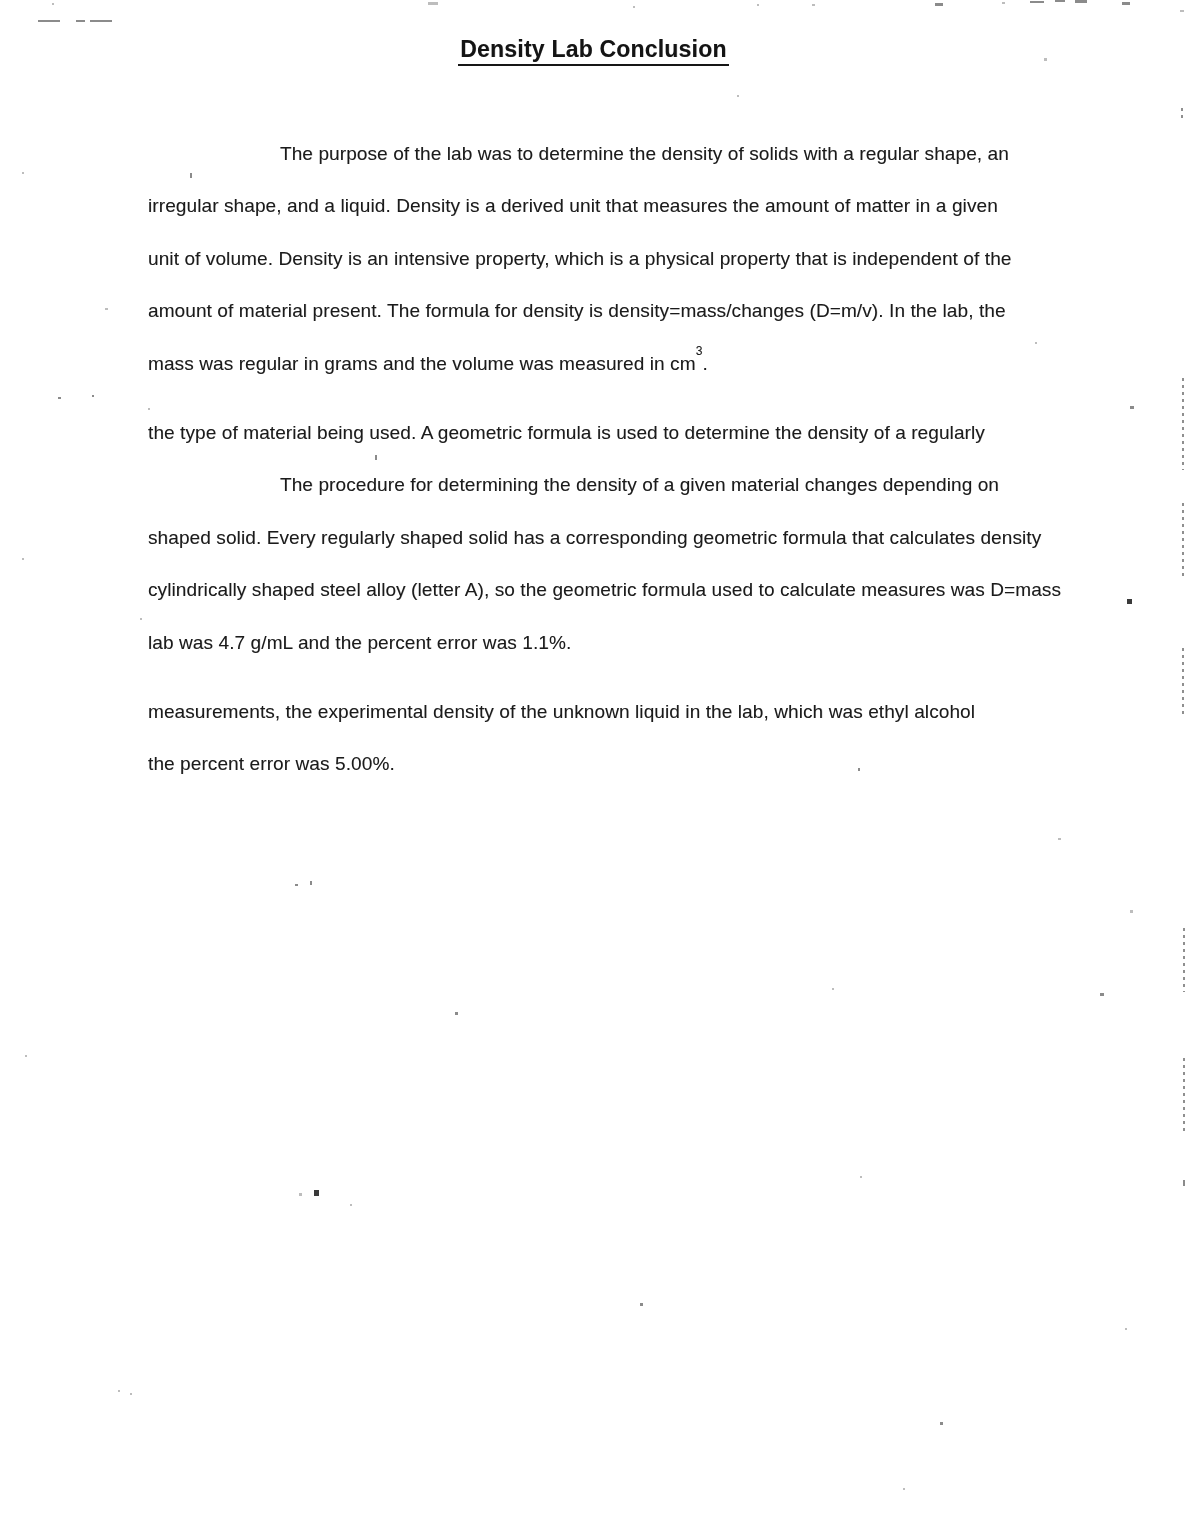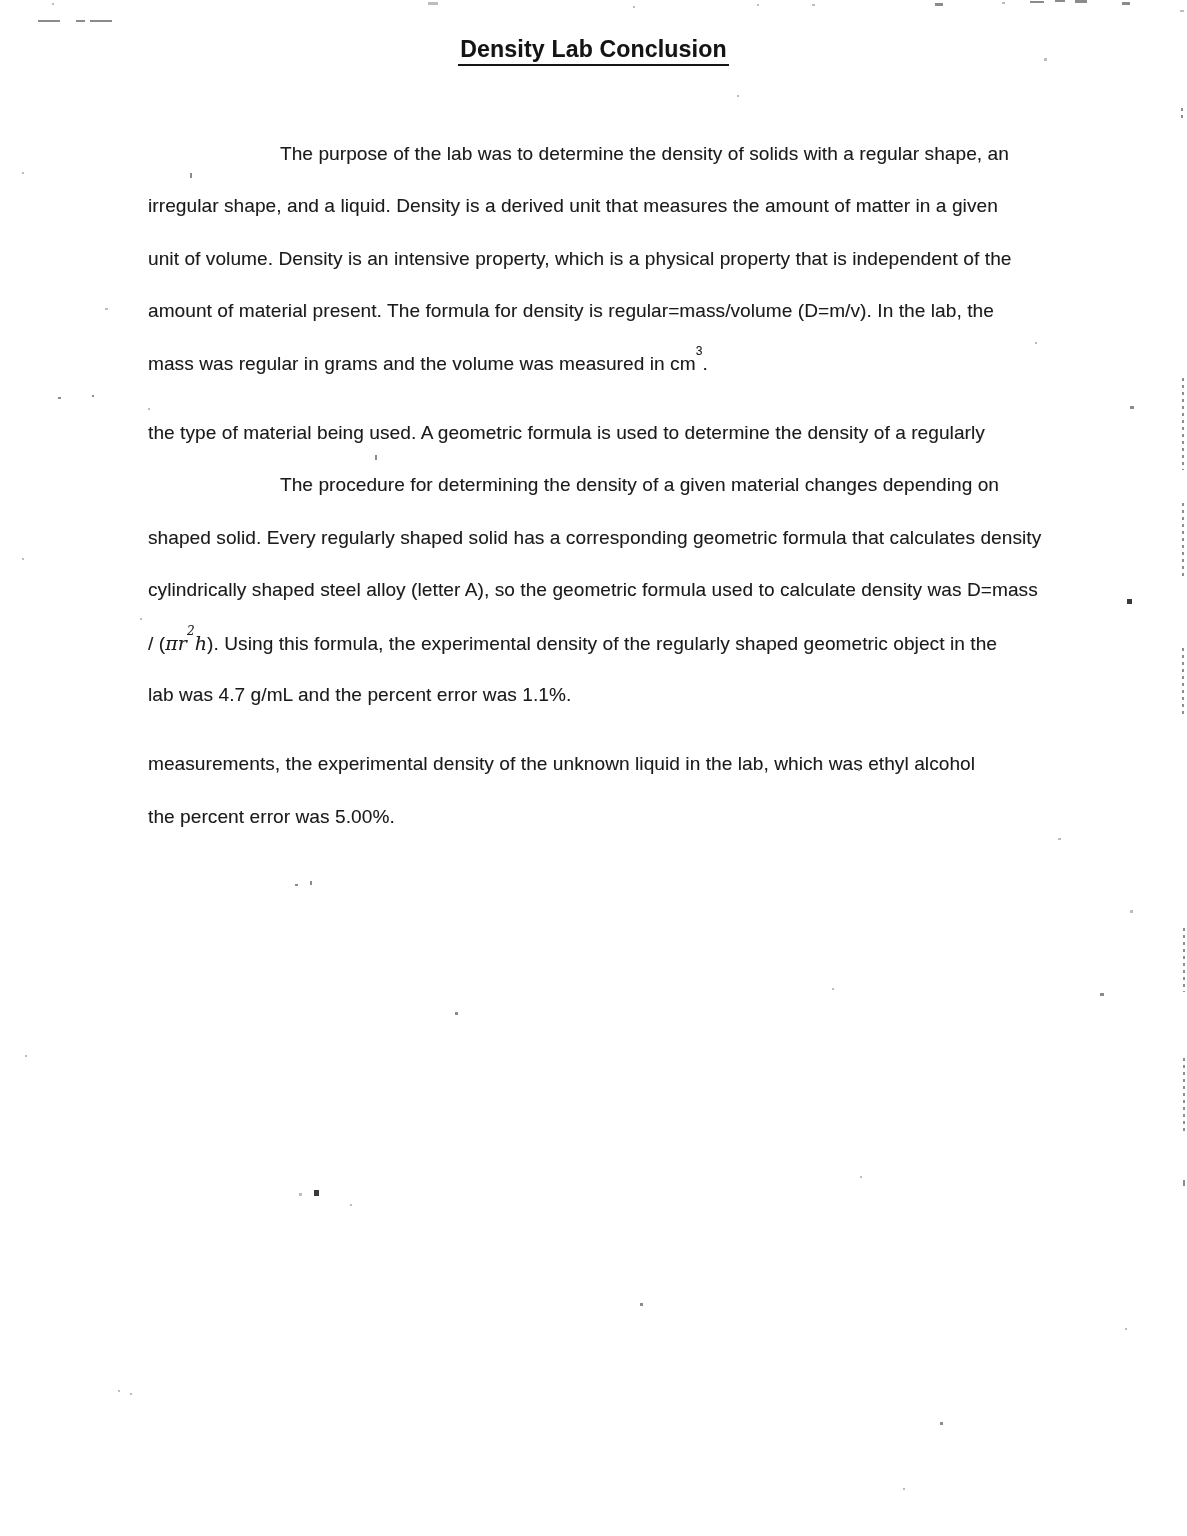--- a/index.html
+++ b/index.html
@@ -85,29 +85,28 @@
 
   <div class="title-wrap">
     <span class="doc-title">Density Lab Conclusion</span>
   </div>
 
   <div class="doc-body">
       <div class="para">
         <div class="line indent"><span>The purpose of the lab was to determine the density of solids with a regular shape, an</span></div>
         <div class="line"><span>irregular shape, and a liquid. Density is a derived unit that measures the amount of matter in a given</span></div>
         <div class="line"><span>unit of volume. Density is an intensive property, which is a physical property that is independent of the</span></div>
-        <div class="line"><span>amount of material present. The formula for density is regular=mass/volume (D=m/v). In the lab, the</span></div>
+        <div class="line"><span>amount of material present. The formula for density is density=mass/changes (D=m/v). In the lab, the</span></div>
         <div class="line"><span>mass was regular in grams and the volume was measured in cm</span><sup>3</sup><span>.</span></div>
       </div>
       <div class="para">
         <div class="line"><span>the type of material being used. A geometric formula is used to determine the density of a regularly</span></div>
         <div class="line indent"><span>The procedure for determining the density of a given material changes depending on</span></div>
         <div class="line"><span>shaped solid. Every regularly shaped solid has a corresponding geometric formula that calculates density</span></div>
-        <div class="line"><span>cylindrically shaped steel alloy (letter A), so the geometric formula used to calculate density was D=mass</span></div>
-        <div class="line"><span>/ (</span><span class="math">πr</span><sup class="math">2</sup><span class="math">h</span><span>). Using this formula, the experimental density of the regularly shaped geometric object in the</span></div>
+        <div class="line"><span>cylindrically shaped steel alloy (letter A), so the geometric formula used to calculate measures was D=mass</span></div>
         <div class="line"><span>lab was 4.7 g/mL and the percent error was 1.1%.</span></div>
       </div>
       <div class="para">
         <div class="line"><span>measurements, the experimental density of the unknown liquid in the lab, which was ethyl alcohol</span></div>
         <div class="line"><span>the percent error was 5.00%.</span></div>
       </div>
     </div>
 
   <div class="spk" style="left:38px;  top:20px; width:22px; height:2px;"></div>
   <div class="spk" style="left:76px;  top:20px; width:9px;  height:2px;"></div>

